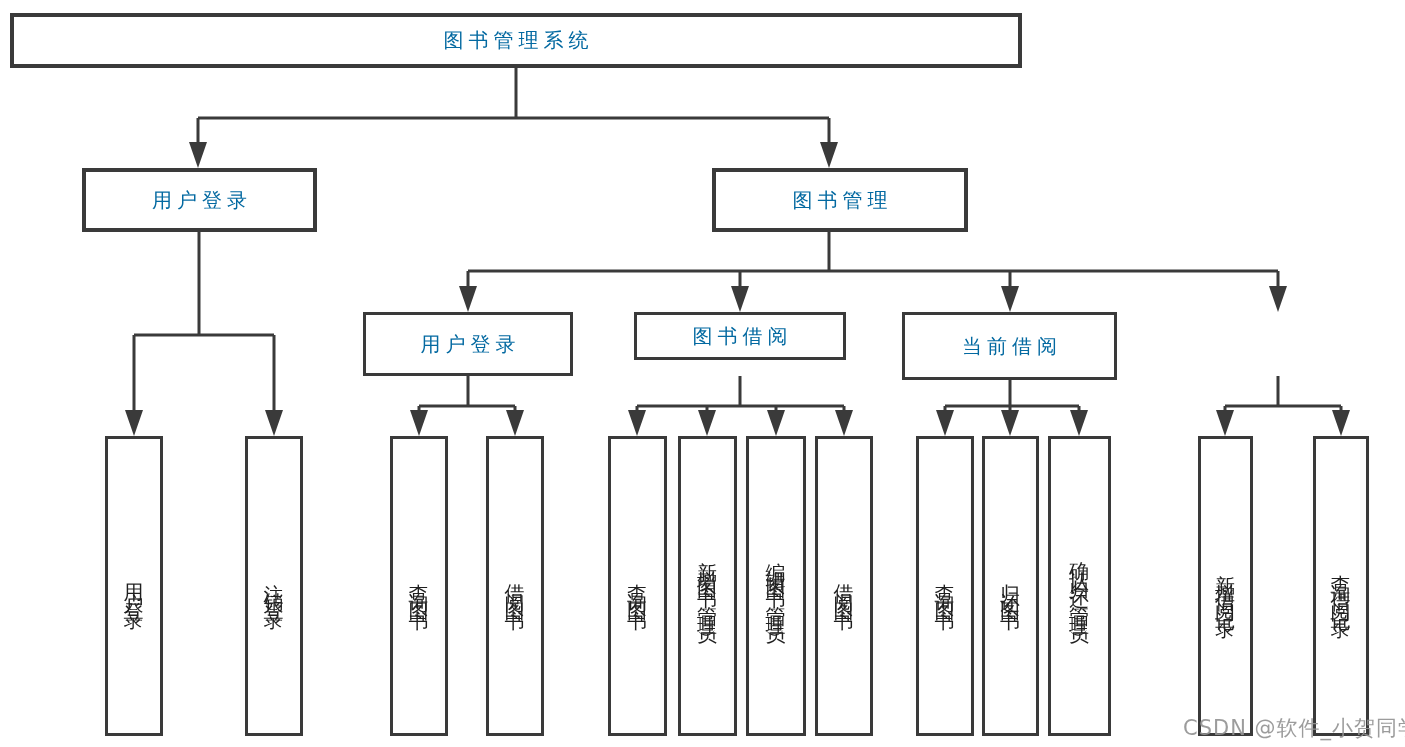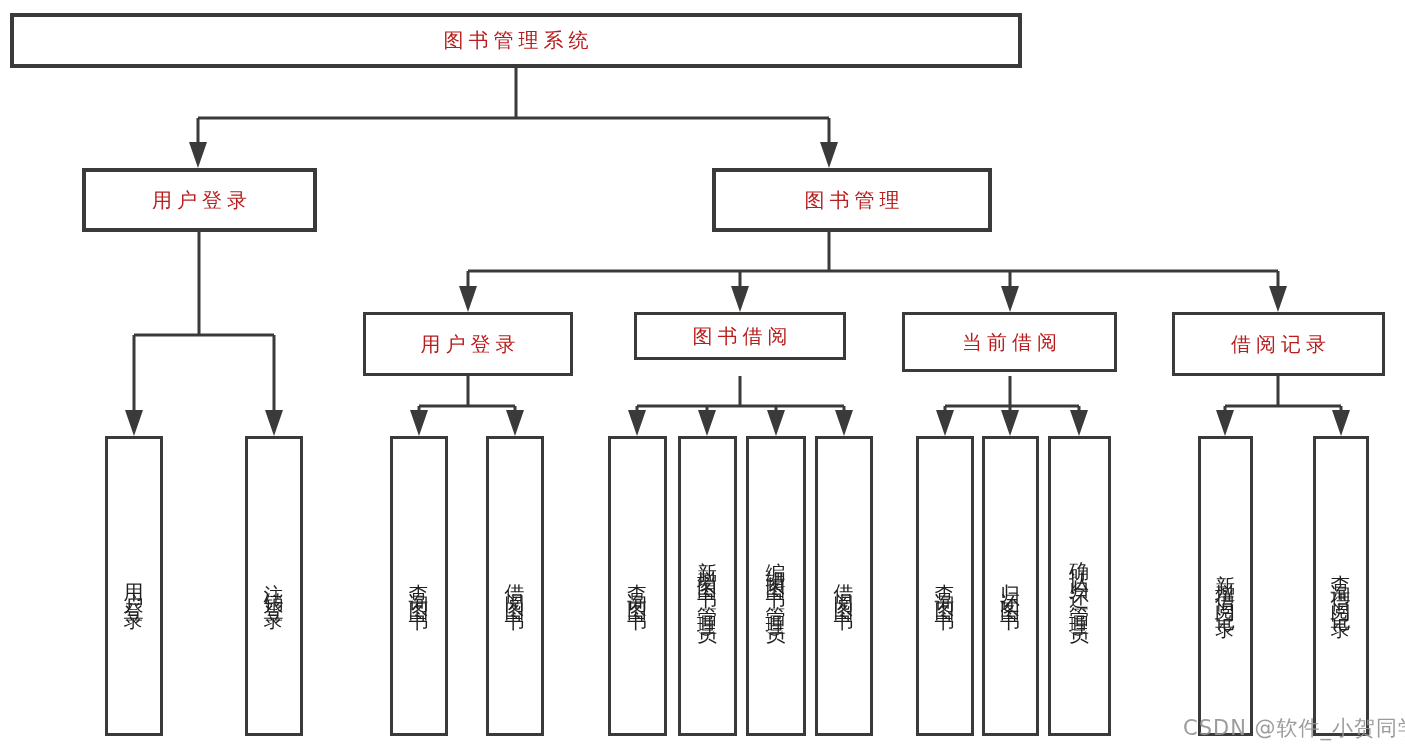--- a/index.html
+++ b/index.html
@@ -21,21 +21,21 @@
     z-index:2;
     color:#1f1f1f;
   }
   .box.root{border-width:4px;}
   .box.lv2{border-width:4px;}
   .box.h span{
     font-size:20px;
     letter-spacing:5px;
     padding-left:5px;
     white-space:nowrap;
-    color:#b91c1c;
+    color:#0369a1;
   }
   .box.v span{
     writing-mode:vertical-lr;
     text-orientation:mixed;
     font-size:20px;
     letter-spacing:9px;
     line-height:1;
     color:#1f1f1f;
     white-space:nowrap;
   }
@@ -101,35 +101,32 @@
     </g>
   </svg>
 
   <div class="box h root" style="left:10px;top:13px;width:1012px;height:55px">
     <span>图书管理系统</span>
   </div>
 
   <div class="box h lv2" style="left:82px;top:168px;width:235px;height:64px">
     <span>用户登录</span>
   </div>
-  <div class="box h lv2" style="left:712px;top:168px;width:280px;height:64px">
+  <div class="box h lv2" style="left:712px;top:168px;width:256px;height:64px">
     <span>图书管理</span>
   </div>
 
   <div class="box h" style="left:363px;top:312px;width:210px;height:64px">
     <span>用户登录</span>
   </div>
   <div class="box h" style="left:634px;top:312px;width:212px;height:48px">
     <span>图书借阅</span>
   </div>
-  <div class="box h" style="left:902px;top:312px;width:215px;height:60px">
+  <div class="box h" style="left:902px;top:312px;width:215px;height:68px">
     <span>当前借阅</span>
-  </div>
-  <div class="box h" style="left:1172px;top:312px;width:213px;height:64px">
-    <span>借阅记录</span>
   </div>
 
   <div class="box v" style="left:105px;top:436px;width:58px;height:300px">
     <span>用户登录</span>
   </div>
   <div class="box v" style="left:245px;top:436px;width:58px;height:300px">
     <span>注销登录</span>
   </div>
 
   <div class="box v" style="left:390px;top:436px;width:58px;height:300px">

